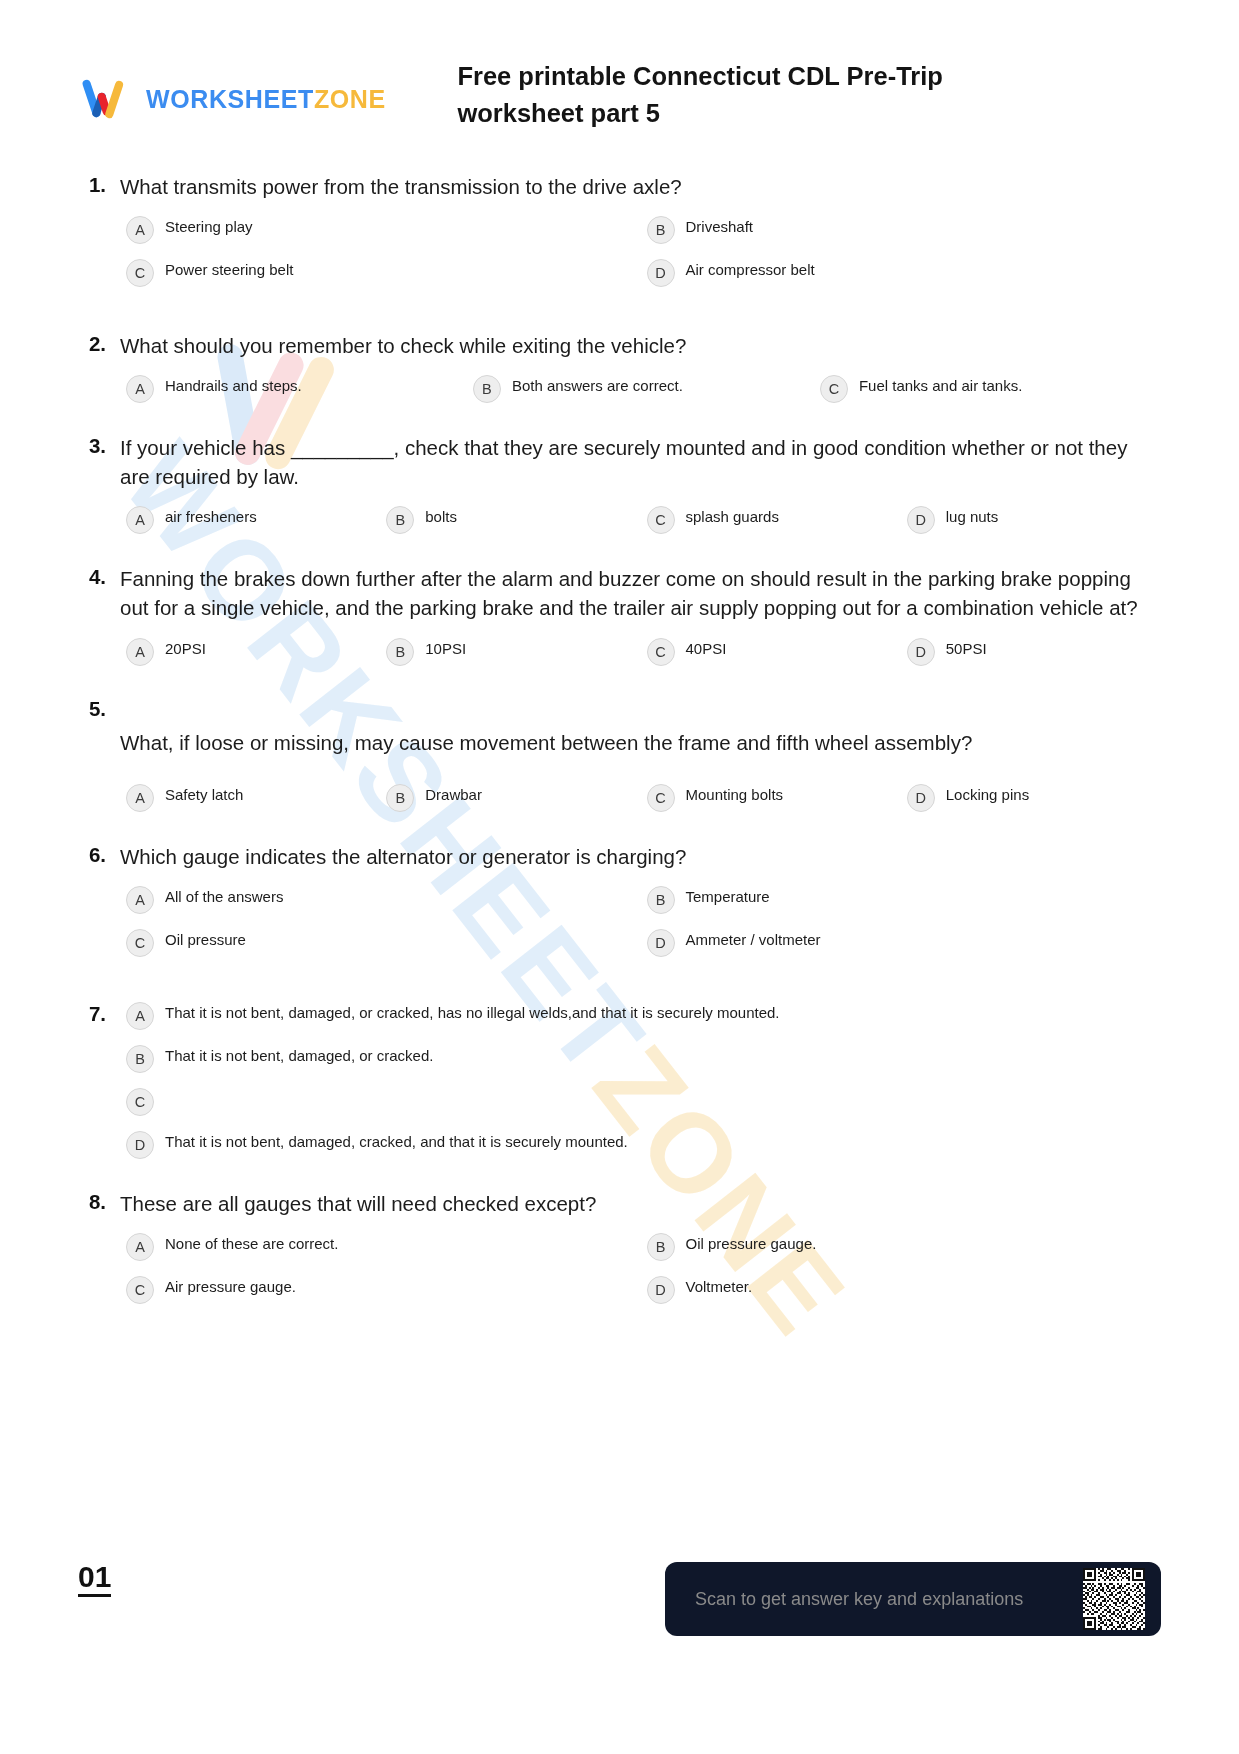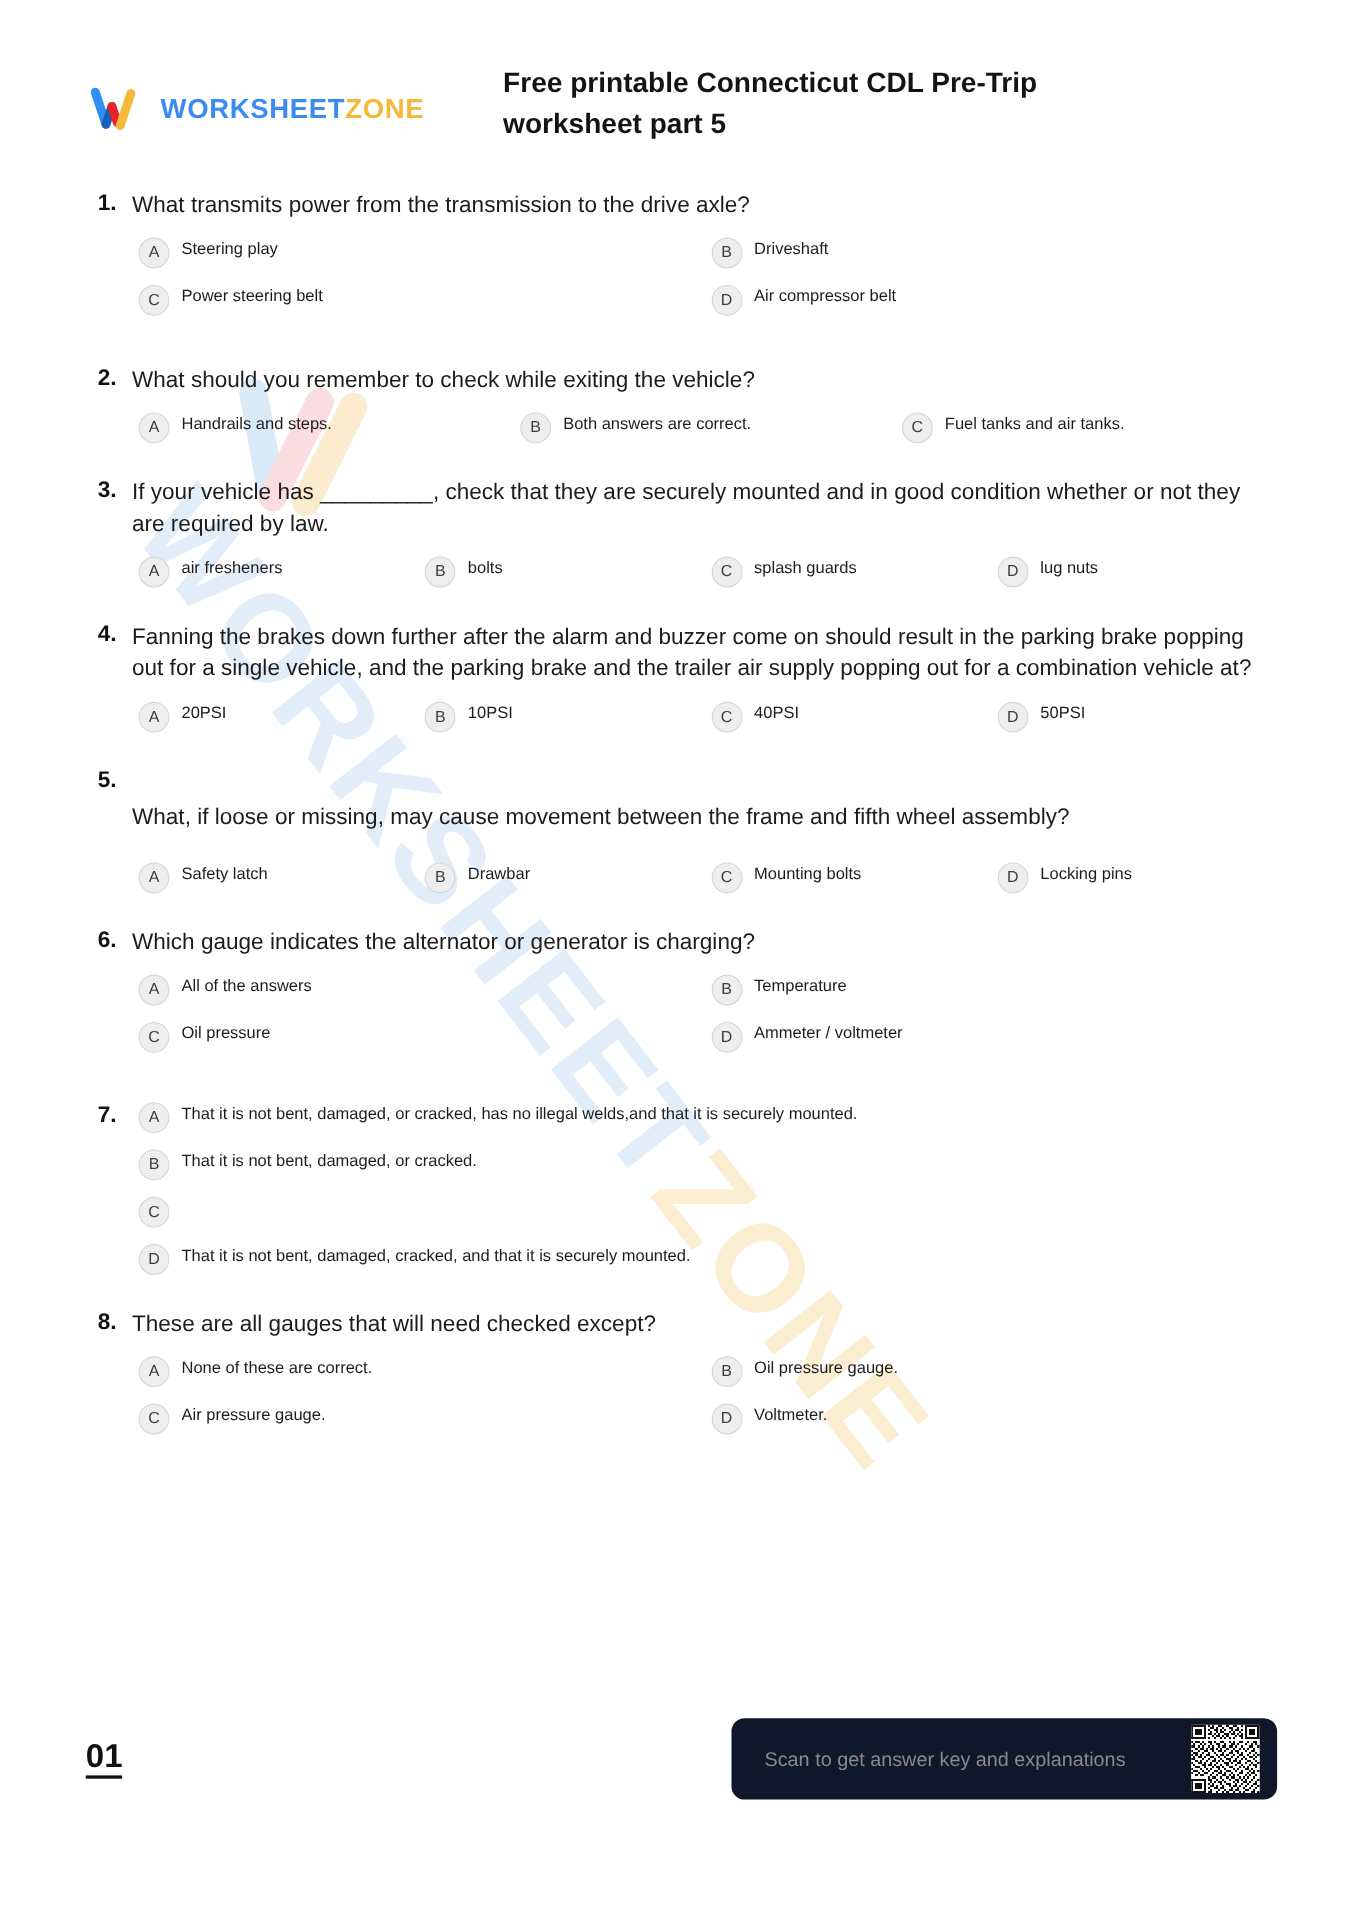--- a/index.html
+++ b/index.html
@@ -159,21 +159,21 @@
     padding-top: 1px;
   }
 
   
   .footer {
     position: absolute;
     left: 0; right: 0;
     bottom: 118px;
     z-index: 3;
     display: flex;
-    align-items: center;
+    align-items: flex-start;
     padding: 0 78px;
   }
   .page-num {
     font-size: 30px;
     font-weight: 700;
     color: #111;
     border-bottom: 3px solid #111;
     padding-bottom: 2px;
     line-height: 1;
   }

